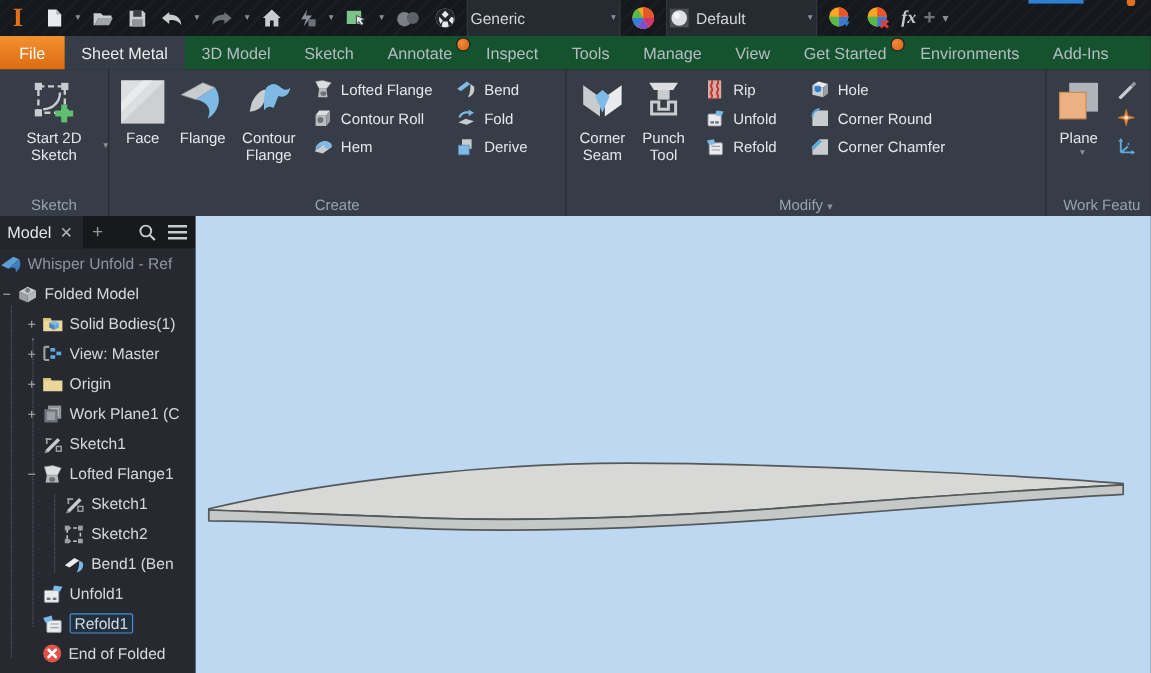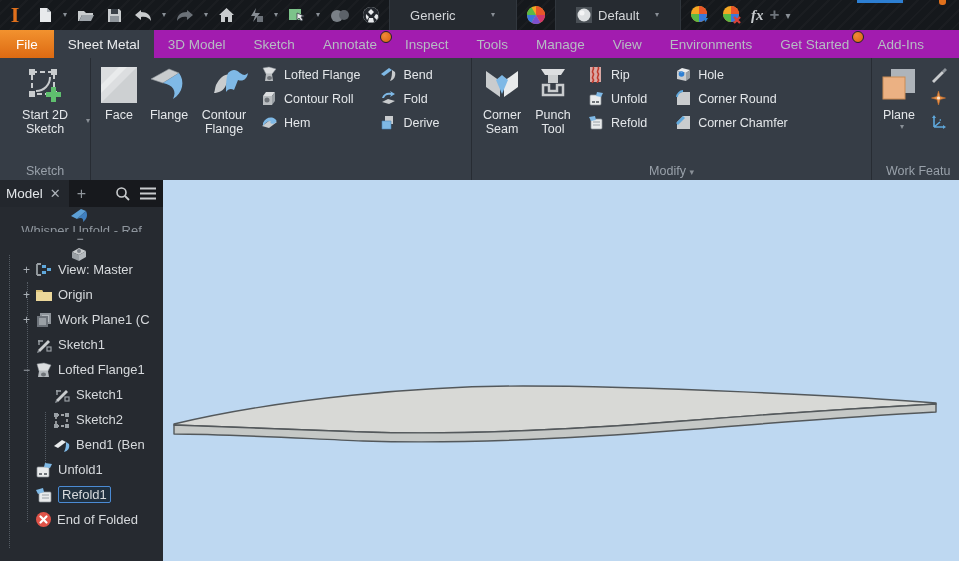--- a/index.html
+++ b/index.html
@@ -10,32 +10,32 @@
   #titlebar { position:absolute; left:0; top:0; width:959px; height:30px;
     background:#15181C;
     background-image:repeating-linear-gradient(135deg, rgba(255,255,255,.025) 0 2px, transparent 2px 9px);
     display:flex; align-items:center; gap:6px; padding-left:2px; }
   .logo { width:26px; height:26px; display:flex; align-items:center; justify-content:center;
     color:#E0701C; font-family:"Liberation Serif", serif; font-weight:bold; font-size:22px; }
   .qat-btn { height:24px; display:flex; align-items:center; justify-content:center; padding:0 3px; }
   .qat-btn svg { display:block; }
   .caret { color:#8A9097; font-size:8px; line-height:1; padding:0 1px; }
   .combo { height:32px; background:#262B31; border:1px solid #31373E; display:flex;
-    align-items:center; gap:6px; color:#D3D6D9; font-size:13px; padding:0 20px; }
+    align-items:center; gap:6px; color:#D3D6D9; font-size:13px; padding:0 2px; }
   .combo .caret { margin-left:auto; }
   #material-combo { width:128px; }
   #appearance-combo { width:126px; }
   .fx { color:#C6CACD; font-style:italic; font-family:"Liberation Serif", serif; font-size:15px; font-weight:bold; }
   .plus-glyph { color:#6E747B; font-size:17px; font-weight:bold; }
   .dbl-caret { color:#8A9097; font-size:10px; letter-spacing:-2px; }
   #top-blue-strip { position:absolute; left:857px; top:0; width:46px; height:3px; background:#2D7FD3; }
   #top-orange-dot { position:absolute; left:939px; top:0; width:7px; height:5px; background:#E0701C; border-radius:0 0 3px 3px; }
 
   
-  #tabbar { position:absolute; left:0; top:30px; width:959px; height:28px; background:#a21caf;
+  #tabbar { position:absolute; left:0; top:30px; width:959px; height:28px; background:#14532d;
     display:flex; align-items:stretch; }
   .tab { display:flex; align-items:center; padding:13px 14px; color:#B6BCC3; font-size:13.5px;
     position:relative; white-space:nowrap; }
   .tab.file { background:linear-gradient(#F2922F,#DD6A12); color:#fff; padding:0 16px; }
   .tab.active { background:#363D46; color:#E9EBED; }
   .tab .dot { position:absolute; right:-1px; top:1px; width:12px; height:12px; border-radius:50%;
     background:radial-gradient(circle at 35% 35%, #F08A38, #D95F10); border:1px solid #20242A; }
 
   
   #ribbon { position:absolute; left:0; top:58px; width:959px; height:122px; background:#363D46;
@@ -70,21 +70,21 @@
   #browser-header .hicon { padding:0 5px; display:flex; }
   #tree { position:relative; }
   .trow { height:25px; display:flex; align-items:center; color:#D6D9DC; font-size:13px; white-space:nowrap; position:relative; }
   .trow .ticon { flex-shrink:0; margin-right:5px; display:flex; }
   .trow .tlabel { overflow:hidden; }
   .trow.muted { color:#8E959D; }
   .exp { width:11px; flex-shrink:0; color:#A8AEB4; font-size:12px; text-align:center; margin-right:3px; }
   .exp.none::before { content:""; }
   .exp.plus::before { content:"+"; }
   .exp.minus::before { content:"\2212"; }
-  .ind0 { padding-left:0;flex-direction:column; }
+  .ind0 { padding-left:0; }
   .ind1 { padding-left:21px; }
   .ind2 { padding-left:39px; }
   .sel .tlabel { border:1px solid #4B8BD4; border-radius:2px; padding:0 3px; background:#20303F; }
   .guide { position:absolute; width:0; border-left:1px dotted #555C64; }
 
   
   #viewport { position:absolute; left:163px; top:180px; width:796px; height:381px; background:#BED8F1; }
 </style>
 </head>
 <body>
@@ -228,25 +228,25 @@
   <div class="tab">
       <span>Tools</span>
     </div>
   <div class="tab">
       <span>Manage</span>
     </div>
   <div class="tab">
       <span>View</span>
     </div>
   <div class="tab">
-      <span>Environments</span>
-    </div>
-  <div class="tab">
       <span>Get Started</span>
       <span class="dot"></span>
+    </div>
+  <div class="tab">
+      <span>Environments</span>
     </div>
   <div class="tab">
       <span>Add-Ins</span>
     </div>
 </div>
 
 <div id="ribbon">
 
   <div class="panel" id="panel-sketch">
     <div class="panel-content" style="justify-content:center;">
@@ -283,21 +283,21 @@
       </div>
       <div class="big-btn" style="width:52px;">
         <span class="bicon">
           <svg width="40" height="40" viewBox="0 0 40 40">
             <path d="M2 14L20 4l10 4-16 10z" fill="#C9CCCE" stroke="#8F959B" stroke-width="0.6"></path>
             <path d="M14 18L30 8c6 8 4 20-6 26 4-8 0-14-10-16z" fill="#7FB9E6"></path>
           </svg>
         </span>
         <span class="blabel">Flange</span>
       </div>
-      <div class="big-btn" style="width:58px;align-items:flex-end;">
+      <div class="big-btn" style="width:58px;">
         <span class="bicon">
           <svg width="40" height="40" viewBox="0 0 40 40">
             <path d="M6 20c4-8 10-12 14-10l-4 10c-2 6-8 8-12 8 1-3 1-5 2-8z" fill="#C9CCCE"></path>
             <path d="M18 8c4-4 8-4 12 0 4 3 6 2 8 0-1 6-5 9-10 7l-4 10c-3-2-6-1-8 2 0-8 0-14 2-19z" fill="#7FB9E6"></path>
           </svg>
         </span>
         <span class="blabel">Contour Flange</span>
       </div>
       <div class="small-col">
         <div class="small-item">
@@ -342,20 +342,21 @@
         </div>
         <div class="small-item">
           <svg width="17" height="17" viewBox="0 0 17 17">
             <path d="M5 2h8v8H5z" fill="#C9CCCE"></path>
             <path d="M2 7h9v8H2z" fill="#7FB9E6" stroke="#4F86B8" stroke-width="0.6"></path>
           </svg>
           <span>Derive</span>
         </div>
       </div>
     </div>
+    <div class="panel-label">Create</div>
   </div>
 
   <div class="panel" id="panel-modify">
     <div class="panel-content">
       <div class="big-btn" style="width:52px;">
         <span class="bicon">
           <svg width="40" height="40" viewBox="0 0 40 40">
             <path d="M4 6l14 10v16L4 22z" fill="#C9CCCE"></path>
             <path d="M36 6L22 16v16l14-10z" fill="#E9EBEC"></path>
             <path d="M20 10l6 5-6 14-6-14z" fill="#7FB9E6"></path>
@@ -508,20 +509,33 @@
         <svg width="18" height="16" viewBox="0 0 18 16">
             <path d="M2 6l7-4 7 3-7 4z" fill="#C9CCCE"></path>
             <path d="M2 6l7 3v6l-7-3z" fill="#9AA0A5"></path>
             <path d="M9 9l7-4v6l-7 4z" fill="#B4B9BD"></path>
             <circle cx="9" cy="5" r="2" fill="#7A8087"></circle>
           </svg>
       </span>
       <span class="tlabel">Folded Model</span>
     </div>
 
+    <div class="trow ind1">
+      <span class="exp plus"></span>
+      <span class="ticon">
+        <svg width="18" height="15" viewBox="0 0 18 15">
+            <path d="M1 3h6l1 2h9v9H1z" fill="#EBD79A"></path>
+            <path d="M1 3h6l1 2H1z" fill="#D9C076"></path>
+            <path d="M6 7l4-2 4 2-4 2z" fill="#7FB9E6"></path>
+            <path d="M6 7l4 2v4l-4-2z" fill="#4F86B8"></path>
+            <path d="M10 9l4-2v4l-4 2z" fill="#5FA8DC"></path>
+          </svg>
+      </span>
+      <span class="tlabel">Solid Bodies(1)</span>
+    </div>
 
     <div class="trow ind1">
       <span class="exp plus"></span>
       <span class="ticon">
         <svg width="18" height="15" viewBox="0 0 18 15">
             <path d="M2 2v11M2 2h4M2 13h4" stroke="#9AA0A5" stroke-width="1.8" fill="none"></path>
             <rect x="7" y="3" width="4" height="3" fill="#5FA8DC"></rect>
             <rect x="12" y="6" width="4" height="3" fill="#5FA8DC"></rect>
             <rect x="7" y="9" width="4" height="3" fill="#5FA8DC"></rect>
           </svg>

